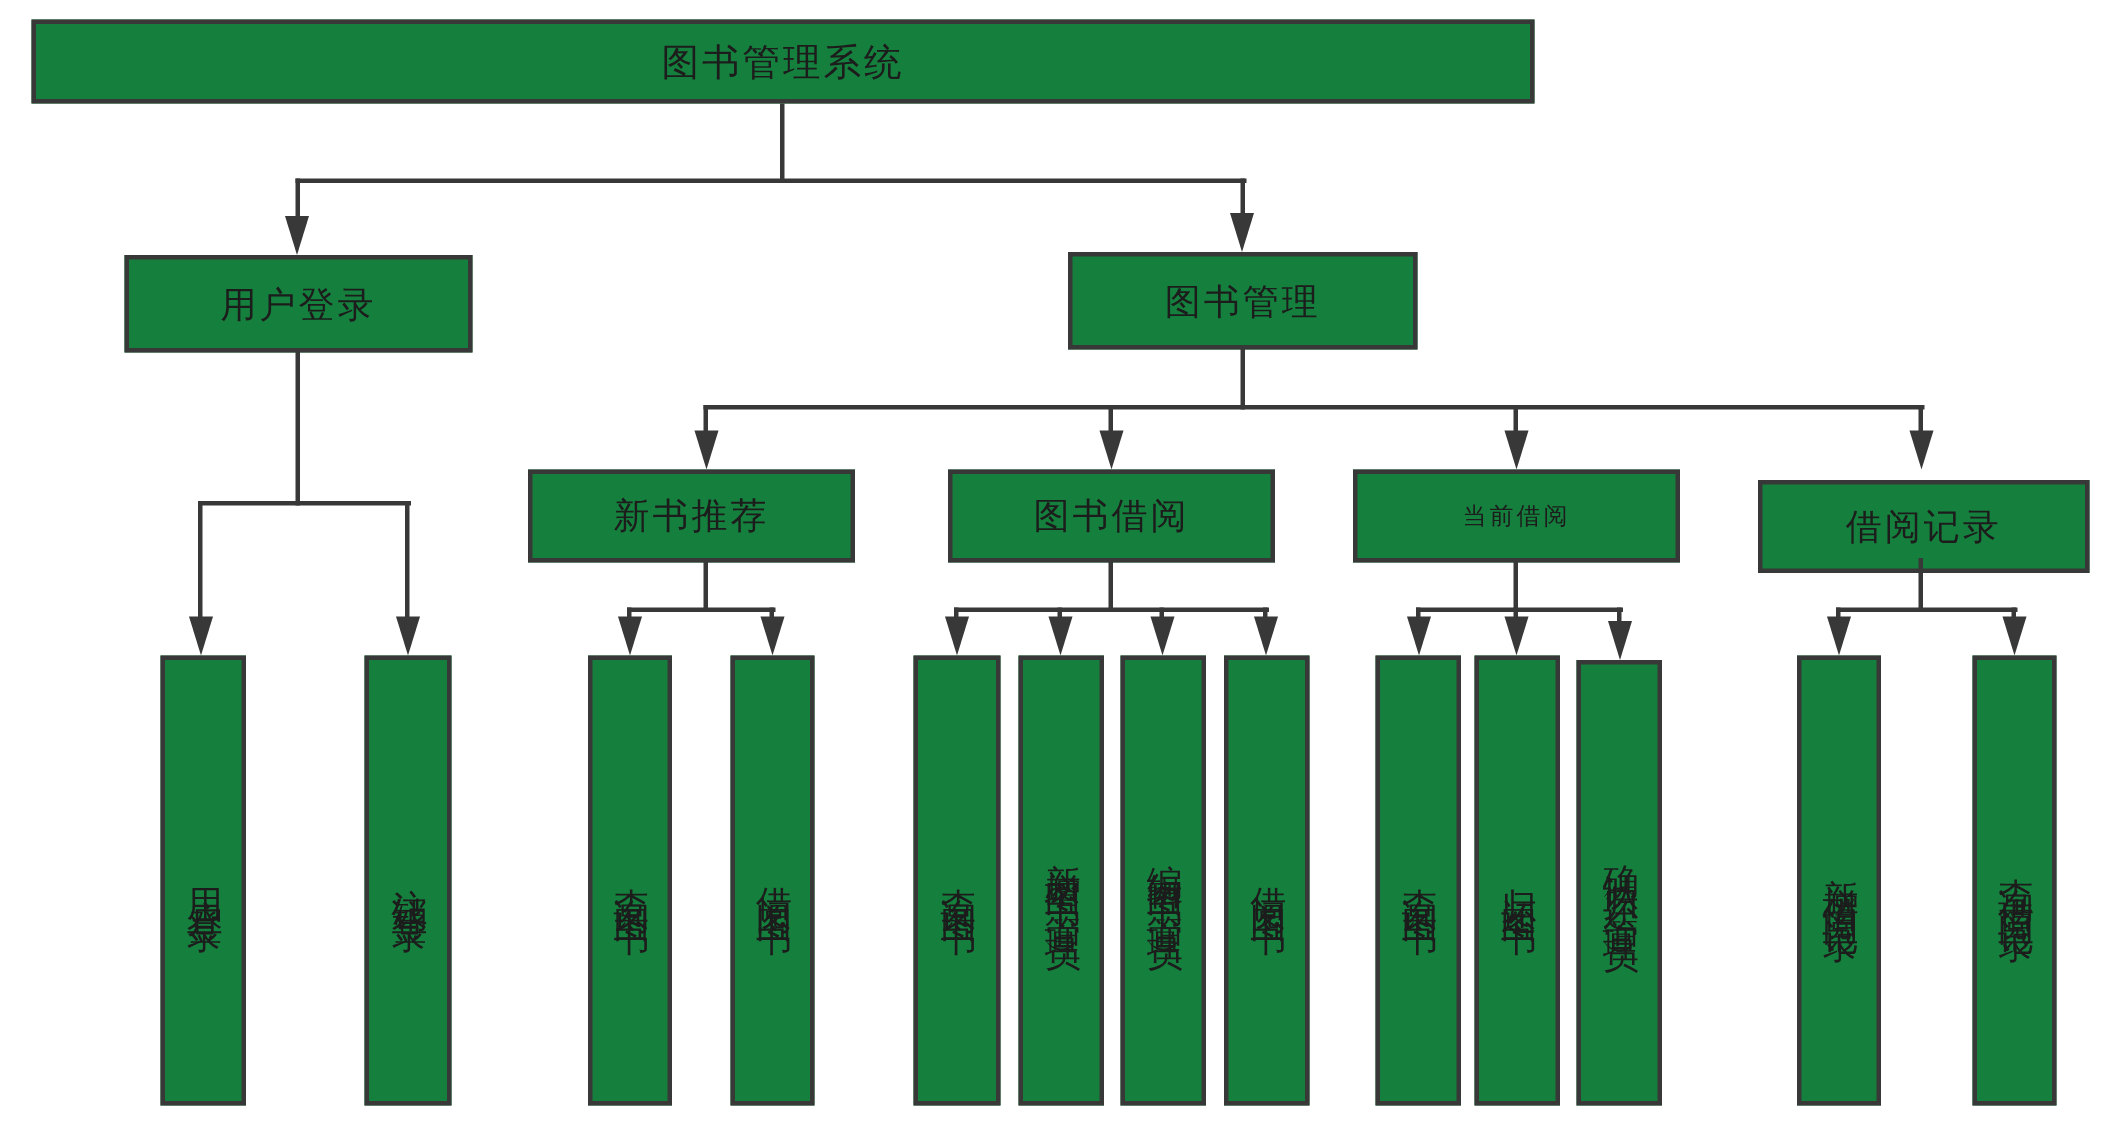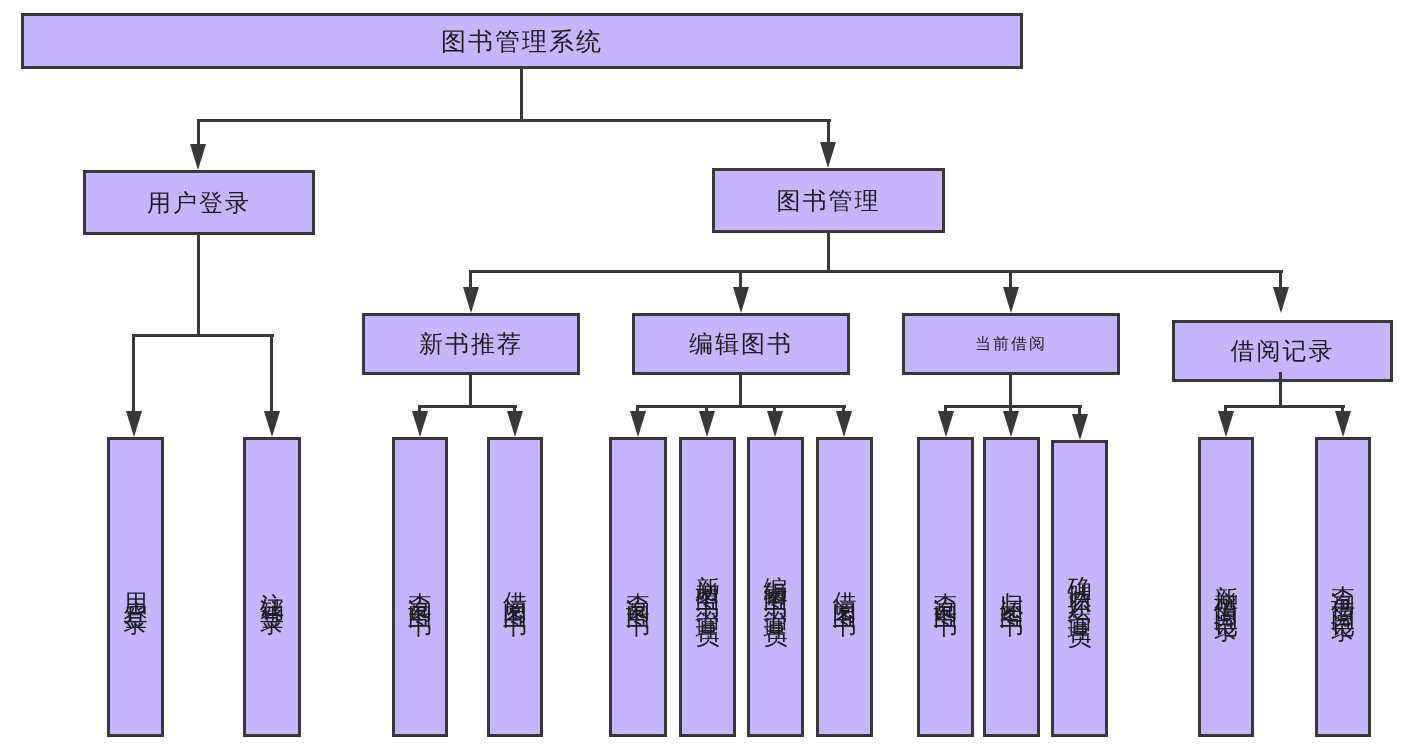--- a/index.html
+++ b/index.html
@@ -1,21 +1,21 @@
 <!DOCTYPE html>
 <html><head>
 <meta charset="utf-8">
 <style>
   html,body{margin:0;padding:0;background:#ffffff;}
   .stage{
     position:relative;width:1405px;height:747px;background:#ffffff;
     font-family:"Liberation Sans",sans-serif;color:#1c1c1c;overflow:hidden;
   }
   .box{
-    position:absolute;box-sizing:border-box;border:3px solid #383838;background:#c4b5fd;
+    position:absolute;box-sizing:border-box;border:3px solid #383838;background:#15803d;
     display:flex;align-items:center;justify-content:center;
   }
   .box.hz span{letter-spacing:2px;white-space:nowrap;}
   .box.vert span{
     writing-mode:vertical-rl;
     letter-spacing:7px;
     line-height:1.25;
   }
   .ln{position:absolute;background:#383838;}
   .ar{
@@ -38,25 +38,25 @@
     <span>图书管理系统</span>
   </div>
 
   <div class="box hz" style="left:83px;top:170px;width:232px;height:65px;font-size:24px">
     <span>用户登录</span>
   </div>
   <div class="box hz" style="left:712px;top:168px;width:233px;height:65px;font-size:24px">
     <span>图书管理</span>
   </div>
 
-  <div class="box hz" style="left:362px;top:313px;width:218px;height:62px;font-size:24px">
+  <div class="box hz" style="left:352px;top:313px;width:218px;height:62px;font-size:24px">
     <span>新书推荐</span>
   </div>
   <div class="box hz" style="left:632px;top:313px;width:218px;height:62px;font-size:24px">
-    <span>编辑图书</span>
+    <span>图书借阅</span>
   </div>
   <div class="box hz" style="left:902px;top:313px;width:218px;height:62px;font-size:16px">
     <span>当前借阅</span>
   </div>
   <div class="box hz" style="left:1172px;top:320px;width:221px;height:62px;font-size:24px">
     <span>借阅记录</span>
   </div>
 
   <div class="box vert" style="left:107px;top:437px;width:57px;height:300px;font-size:24px">
     <span>用户登录</span>

